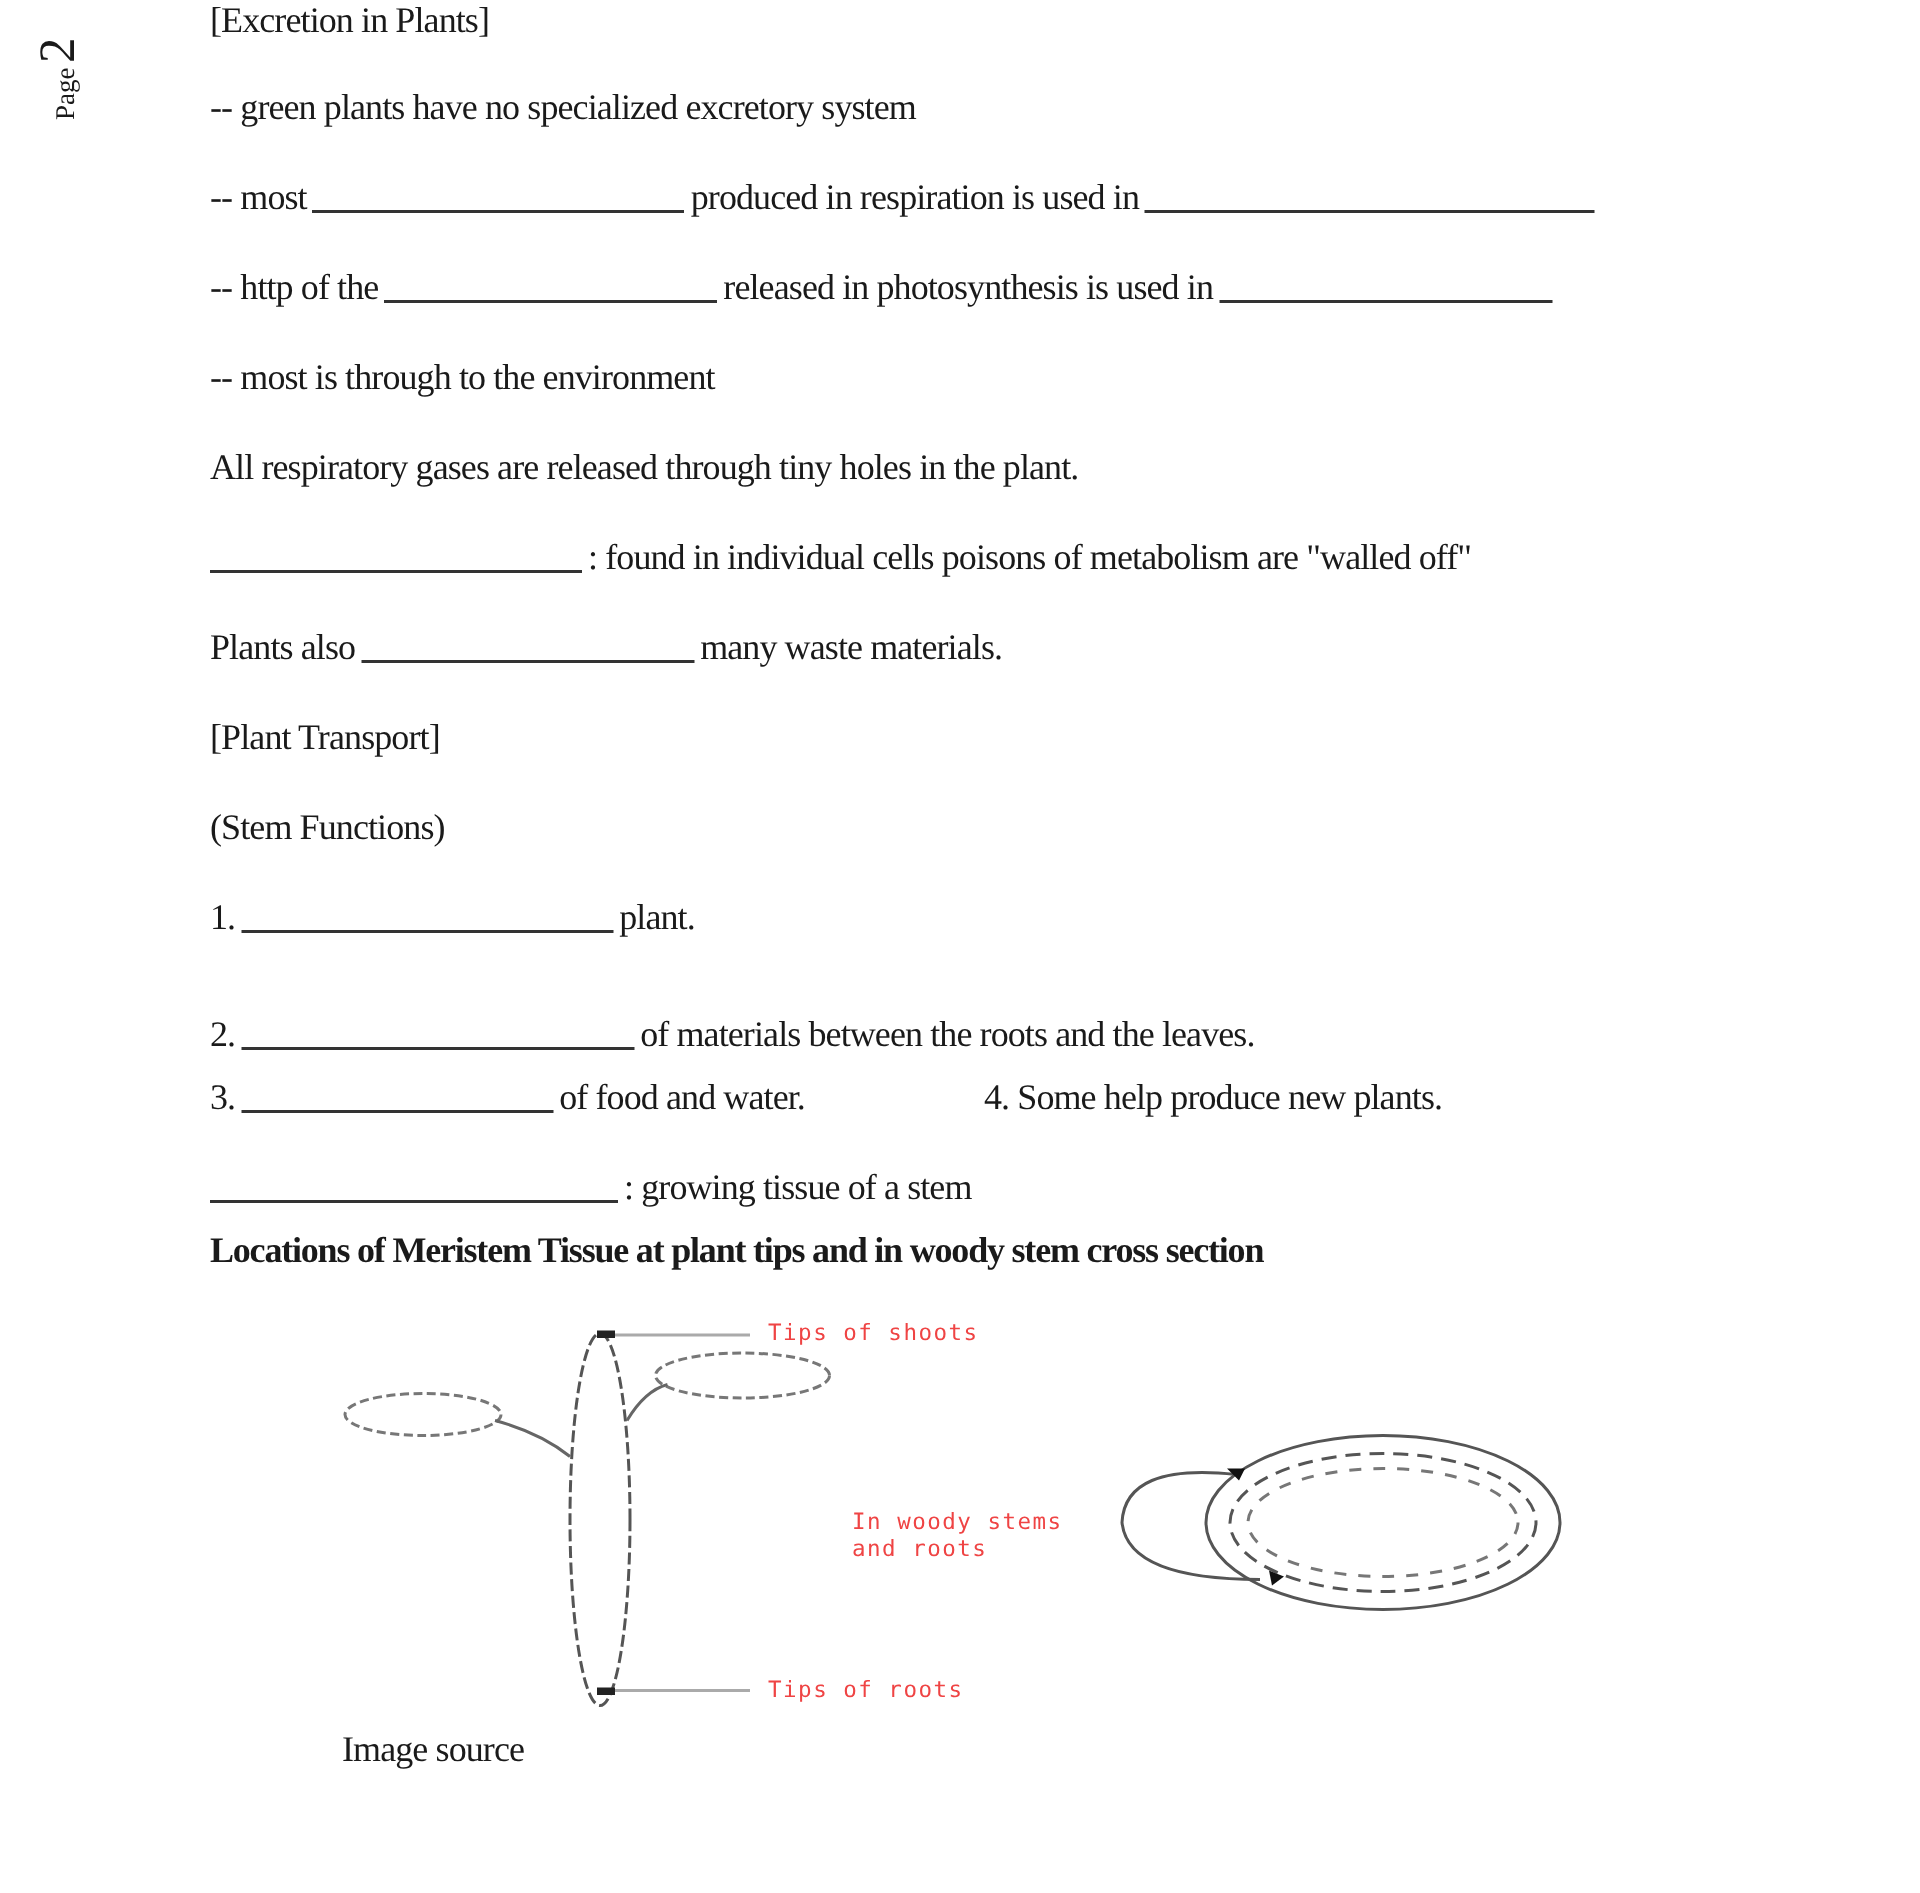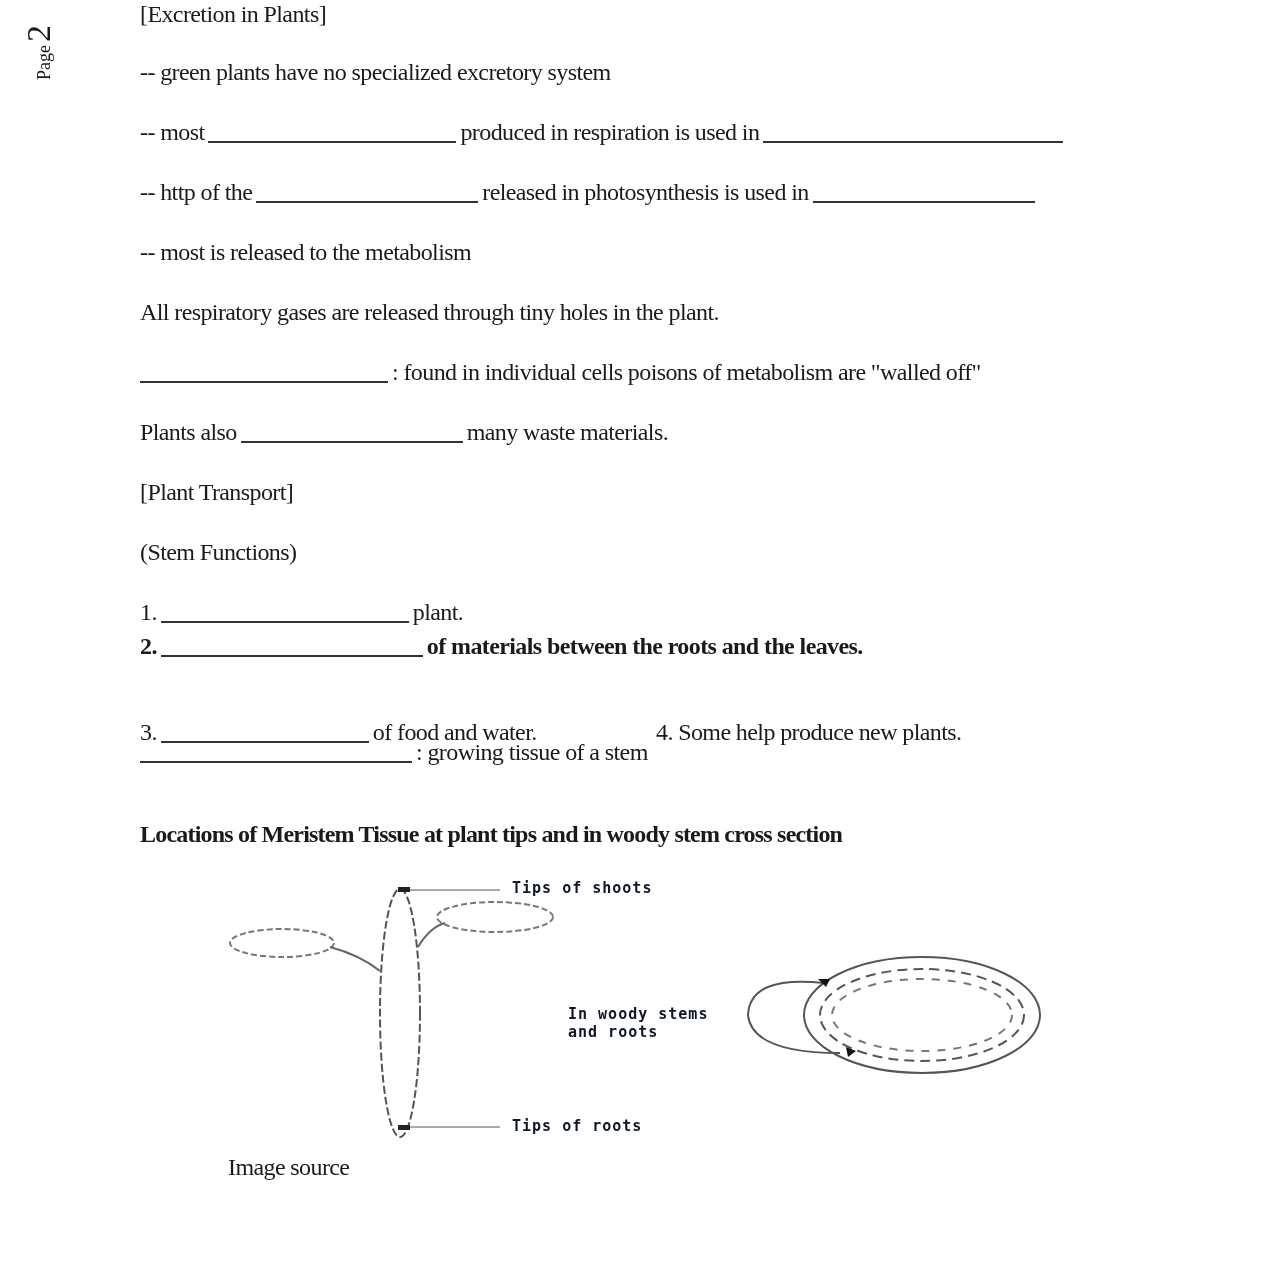--- a/index.html
+++ b/index.html
@@ -25,21 +25,21 @@
   }
   .blank {
     display: inline-block; border-bottom: 2px solid #333; height: 22px;
     vertical-align: baseline; margin: 0 4px -3px 4px;
   }
   .bold { font-weight: bold; }
   .diagram { position: absolute; left: 200px; top: 875px; width: 880px; height: 270px; }
   .diagram svg { width: 100%; height: 100%; }
   .dlabel {
     position: absolute; font-family: "DejaVu Sans Mono", "Liberation Mono", monospace;
-    font-size: 15px; color: #0f172a; font-weight: bold; letter-spacing: 1px; white-space: nowrap;
+    font-size: 15px; color: #ef4444; font-weight: normal; letter-spacing: 1px; white-space: nowrap;
   }
   .source { position: absolute; left: 228px; top: 1152px; font-size: 24px; letter-spacing: -0.6px; line-height: 30px; }
 </style>
 </head>
 <body>
 
 <div class="page-num">
   <div class="rot">
     <span>Page</span><span class="big">2</span>
   </div>
@@ -50,50 +50,50 @@
 <div class="line" style="top:58px;">-- green plants have no specialized excretory system</div>
 
 <div class="line" style="top:118px;">
   <span>-- most</span><span class="blank" style="width:248px;"></span><span>produced in respiration is used in</span><span class="blank" style="width:300px;"></span>
 </div>
 
 <div class="line" style="top:178px;">
   <span>-- http of the</span><span class="blank" style="width:222px;"></span><span>released in photosynthesis is used in</span><span class="blank" style="width:222px;"></span>
 </div>
 
-<div class="line" style="top:238px;">-- most is released to the metabolism</div>
+<div class="line" style="top:238px;">-- most is through to the environment</div>
 
 <div class="line" style="top:298px;">All respiratory gases are released through tiny holes in the plant.</div>
 
 <div class="line" style="top:358px;">
   <span class="blank" style="width:248px; margin-left:0;"></span><span>: found in individual cells poisons of metabolism are "walled off"</span>
 </div>
 
 <div class="line" style="top:418px;">
   <span>Plants also</span><span class="blank" style="width:222px;"></span><span>many waste materials.</span>
 </div>
 
 <div class="line" style="top:478px;">[Plant Transport]</div>
 
 <div class="line" style="top:538px;">(Stem Functions)</div>
 
 <div class="line" style="top:598px;">
   <span>1.</span><span class="blank" style="width:248px;"></span><span>plant.</span>
 </div>
 
-<div class="line" style="top:632px;font-weight:bold;">
+<div class="line" style="top:676px;">
   <span>2.</span><span class="blank" style="width:262px;"></span><span>of materials between the roots and the leaves.</span>
 </div>
 
 <div class="line" style="top:718px;">
   <span>3.</span><span class="blank" style="width:208px;"></span><span>of food and water.</span>
 </div>
 <div class="line" style="top:718px; left:656px;">4. Some help produce new plants.</div>
 
-<div class="line" style="top:738px;">
+<div class="line" style="top:778px;">
   <span class="blank" style="width:272px; margin-left:0;"></span><span>: growing tissue of a stem</span>
 </div>
 
 <div class="line bold" style="top:820px; letter-spacing:-0.8px;">Locations of Meristem Tissue at plant tips and in woody stem cross section</div>
 
 <div class="diagram">
   <svg viewBox="0 0 880 270">
 
     <ellipse cx="200" cy="138" rx="20" ry="124" fill="none" stroke="#555" stroke-width="2" stroke-dasharray="8 3"></ellipse>
 

